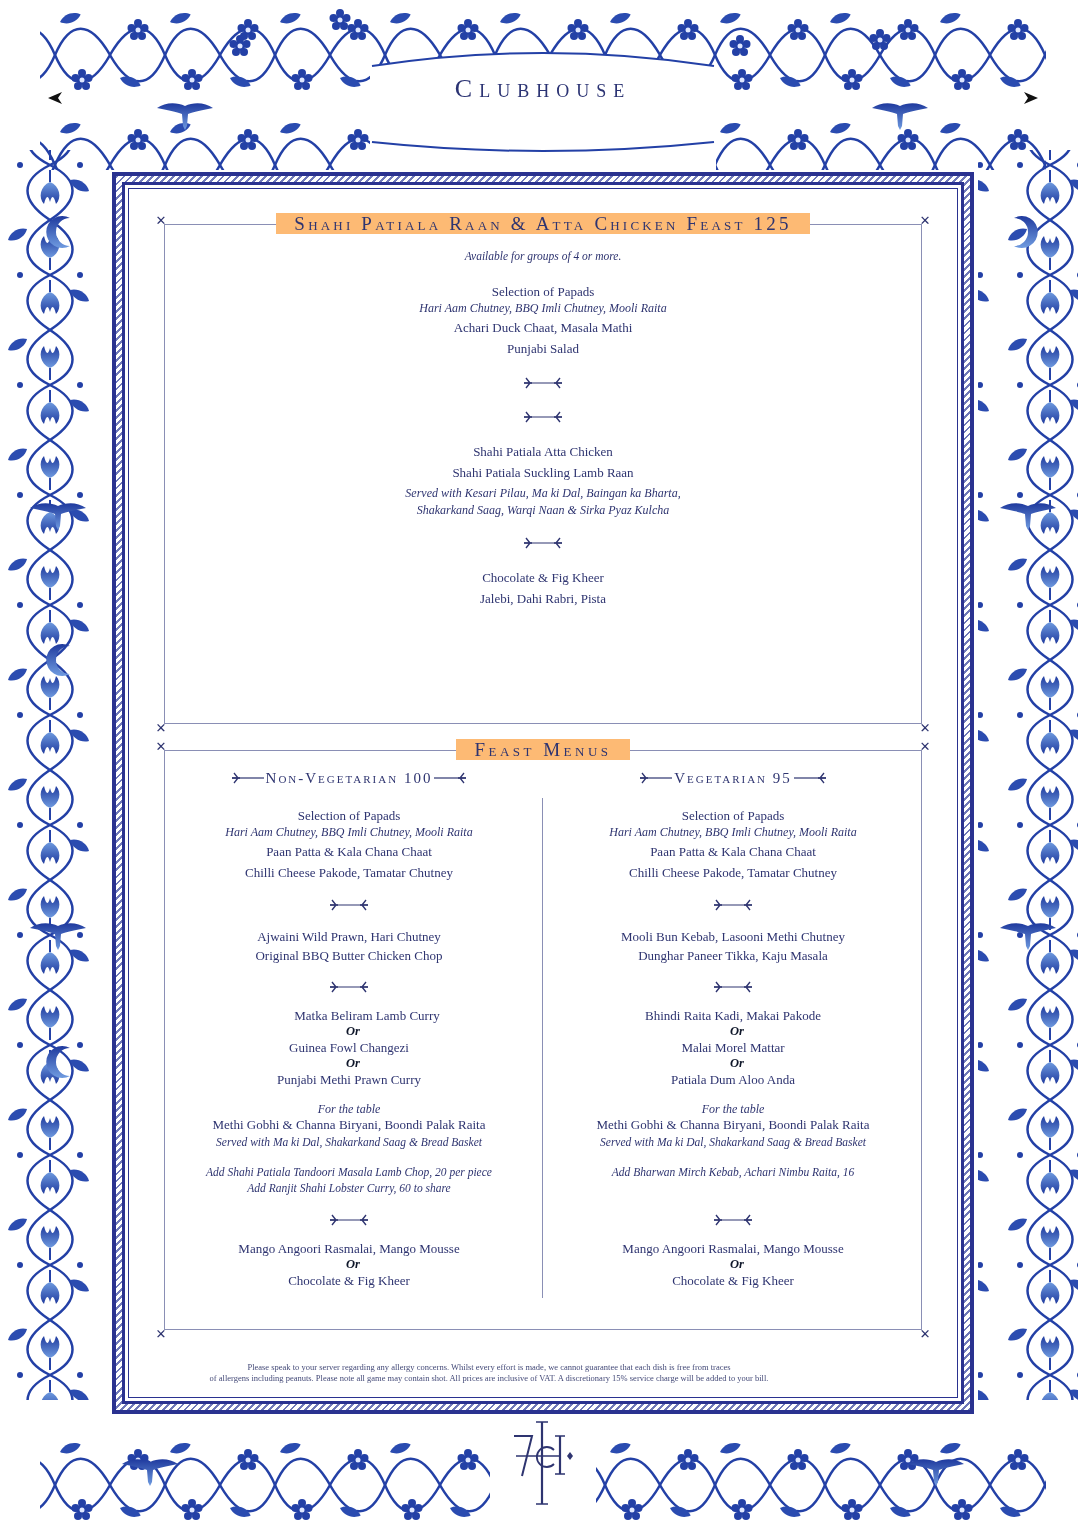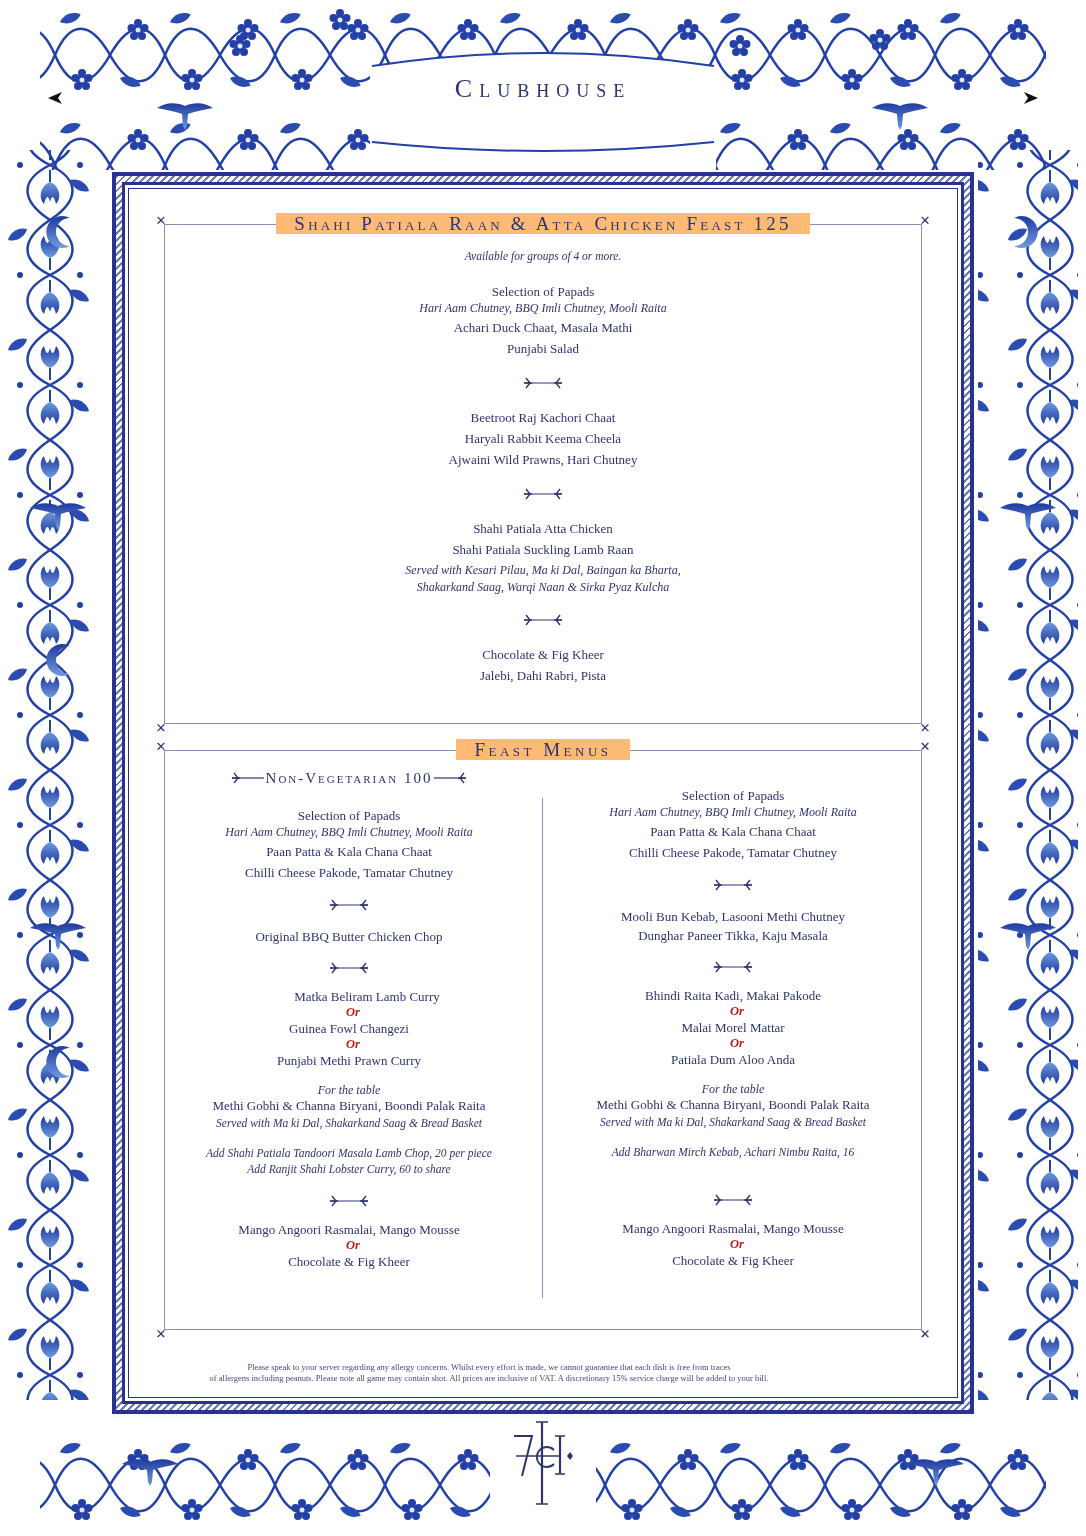--- a/index.html
+++ b/index.html
@@ -32,21 +32,21 @@
   .box .corner.tr { right: -11px; top: -11px; transform: scaleX(-1); }
   .box .corner.bl { left: -11px; bottom: -11px; transform: scaleY(-1); }
   .box .corner.br { right: -11px; bottom: -11px; transform: scale(-1,-1); }
 
   .box-heading { position: absolute; left: 0; right: 0; text-align: center; }
   .box-heading span { background: #fdba74; padding: 0 18px; font-variant: small-caps; letter-spacing: 3px; color: #2e3470; }
 
   .center { text-align: center; }
   .item { font-size: 13px; line-height: 21px; color: #2e3470; }
   .note { font-size: 12px; line-height: 17px; font-style: italic; color: #2e3470; }
-  .or { font-size: 12.5px; line-height: 15px; font-style: italic; font-weight: bold; color: #b91c1c; padding-left: 8px; }
+  .or { font-size: 12.5px; line-height: 15px; font-style: italic; font-weight: bold; color: #0f172a; padding-left: 8px; }
   .sub-note { font-size: 11.5px; line-height: 16px; font-style: italic; color: #2e3470; }
 
   .divider { display: flex; justify-content: center; align-items: center; height: 20px; }
   .divider svg { display: block; }
 
   .col { position: absolute; width: 370px; text-align: center; }
   .col-title { display: flex; align-items: center; justify-content: center; font-variant: small-caps; letter-spacing: 2px; font-size: 15px; color: #2e3470; height: 20px; }
 
   .vline { position: absolute; left: 542px; top: 798px; width: 1px; height: 500px; background: #8a8fb5; }
 
@@ -173,25 +173,20 @@
   </div>
 
   <div class="divider" style="margin:14px 0 14px;">
     <svg width="46" height="14" viewBox="0 0 46 14">
         <path d="M4 7 H42" stroke="#2e3470" stroke-width="1.2"></path>
         <path d="M6 2 L10 7 L6 12 M4 7 H12" stroke="#2e3470" stroke-width="1.4" fill="none"></path>
         <path d="M40 2 L36 7 L40 12 M34 7 H42" stroke="#2e3470" stroke-width="1.4" fill="none"></path>
       </svg>
   </div>
 
-  <div>
-    <div class="item">Beetroot Raj Kachori Chaat</div>
-    <div class="item">Haryali Rabbit Keema Cheela</div>
-    <div class="item">Ajwaini Wild Prawns, Hari Chutney</div>
-  </div>
 
   <div class="divider" style="margin:14px 0 14px;">
     <svg width="46" height="14" viewBox="0 0 46 14">
         <path d="M4 7 H42" stroke="#2e3470" stroke-width="1.2"></path>
         <path d="M6 2 L10 7 L6 12 M4 7 H12" stroke="#2e3470" stroke-width="1.4" fill="none"></path>
         <path d="M40 2 L36 7 L40 12 M34 7 H42" stroke="#2e3470" stroke-width="1.4" fill="none"></path>
       </svg>
   </div>
 
   <div>
@@ -247,20 +242,21 @@
   <div class="item">Chilli Cheese Pakode, Tamatar Chutney</div>
 
   <div class="divider" style="margin:12px 0 12px;">
     <svg width="46" height="14" viewBox="0 0 46 14">
         <path d="M4 7 H42" stroke="#2e3470" stroke-width="1.2"></path>
         <path d="M6 2 L10 7 L6 12 M4 7 H12" stroke="#2e3470" stroke-width="1.4" fill="none"></path>
         <path d="M40 2 L36 7 L40 12 M34 7 H42" stroke="#2e3470" stroke-width="1.4" fill="none"></path>
       </svg>
   </div>
 
+  <div class="item" style="line-height:19px;">Ajwaini Wild Prawn, Hari Chutney</div>
   <div class="item" style="line-height:19px;">Original BBQ Butter Chicken Chop</div>
 
   <div class="divider" style="margin:12px 0 10px;">
     <svg width="46" height="14" viewBox="0 0 46 14">
         <path d="M4 7 H42" stroke="#2e3470" stroke-width="1.2"></path>
         <path d="M6 2 L10 7 L6 12 M4 7 H12" stroke="#2e3470" stroke-width="1.4" fill="none"></path>
         <path d="M40 2 L36 7 L40 12 M34 7 H42" stroke="#2e3470" stroke-width="1.4" fill="none"></path>
       </svg>
   </div>
 
@@ -285,20 +281,31 @@
         <path d="M40 2 L36 7 L40 12 M34 7 H42" stroke="#2e3470" stroke-width="1.4" fill="none"></path>
       </svg>
   </div>
 
   <div class="item" style="line-height:17px;">Mango Angoori Rasmalai, Mango Mousse</div>
   <div class="or">Or</div>
   <div class="item" style="line-height:17px;">Chocolate &amp; Fig Kheer</div>
 </div>
 
 <div class="col" style="left:548px; top:768px;">
+  <div class="col-title">
+    <svg width="36" height="12" viewBox="0 0 36 12">
+        <path d="M2 6 H34" stroke="#2e3470" stroke-width="1.2"></path>
+        <path d="M4 1 L8 6 L4 11 M2 6 H10" stroke="#2e3470" stroke-width="1.3" fill="none"></path>
+      </svg>
+    <span>Vegetarian 95</span>
+    <svg width="36" height="12" viewBox="0 0 36 12">
+        <path d="M2 6 H34" stroke="#2e3470" stroke-width="1.2"></path>
+        <path d="M32 1 L28 6 L32 11 M26 6 H34" stroke="#2e3470" stroke-width="1.3" fill="none"></path>
+      </svg>
+  </div>
 
   <div style="height:20px;"></div>
   <div class="item" style="line-height:16px;">Selection of Papads</div>
   <div class="note">Hari Aam Chutney, BBQ Imli Chutney, Mooli Raita</div>
   <div class="item">Paan Patta &amp; Kala Chana Chaat</div>
   <div class="item">Chilli Cheese Pakode, Tamatar Chutney</div>
 
   <div class="divider" style="margin:12px 0 12px;">
     <svg width="46" height="14" viewBox="0 0 46 14">
         <path d="M4 7 H42" stroke="#2e3470" stroke-width="1.2"></path>

